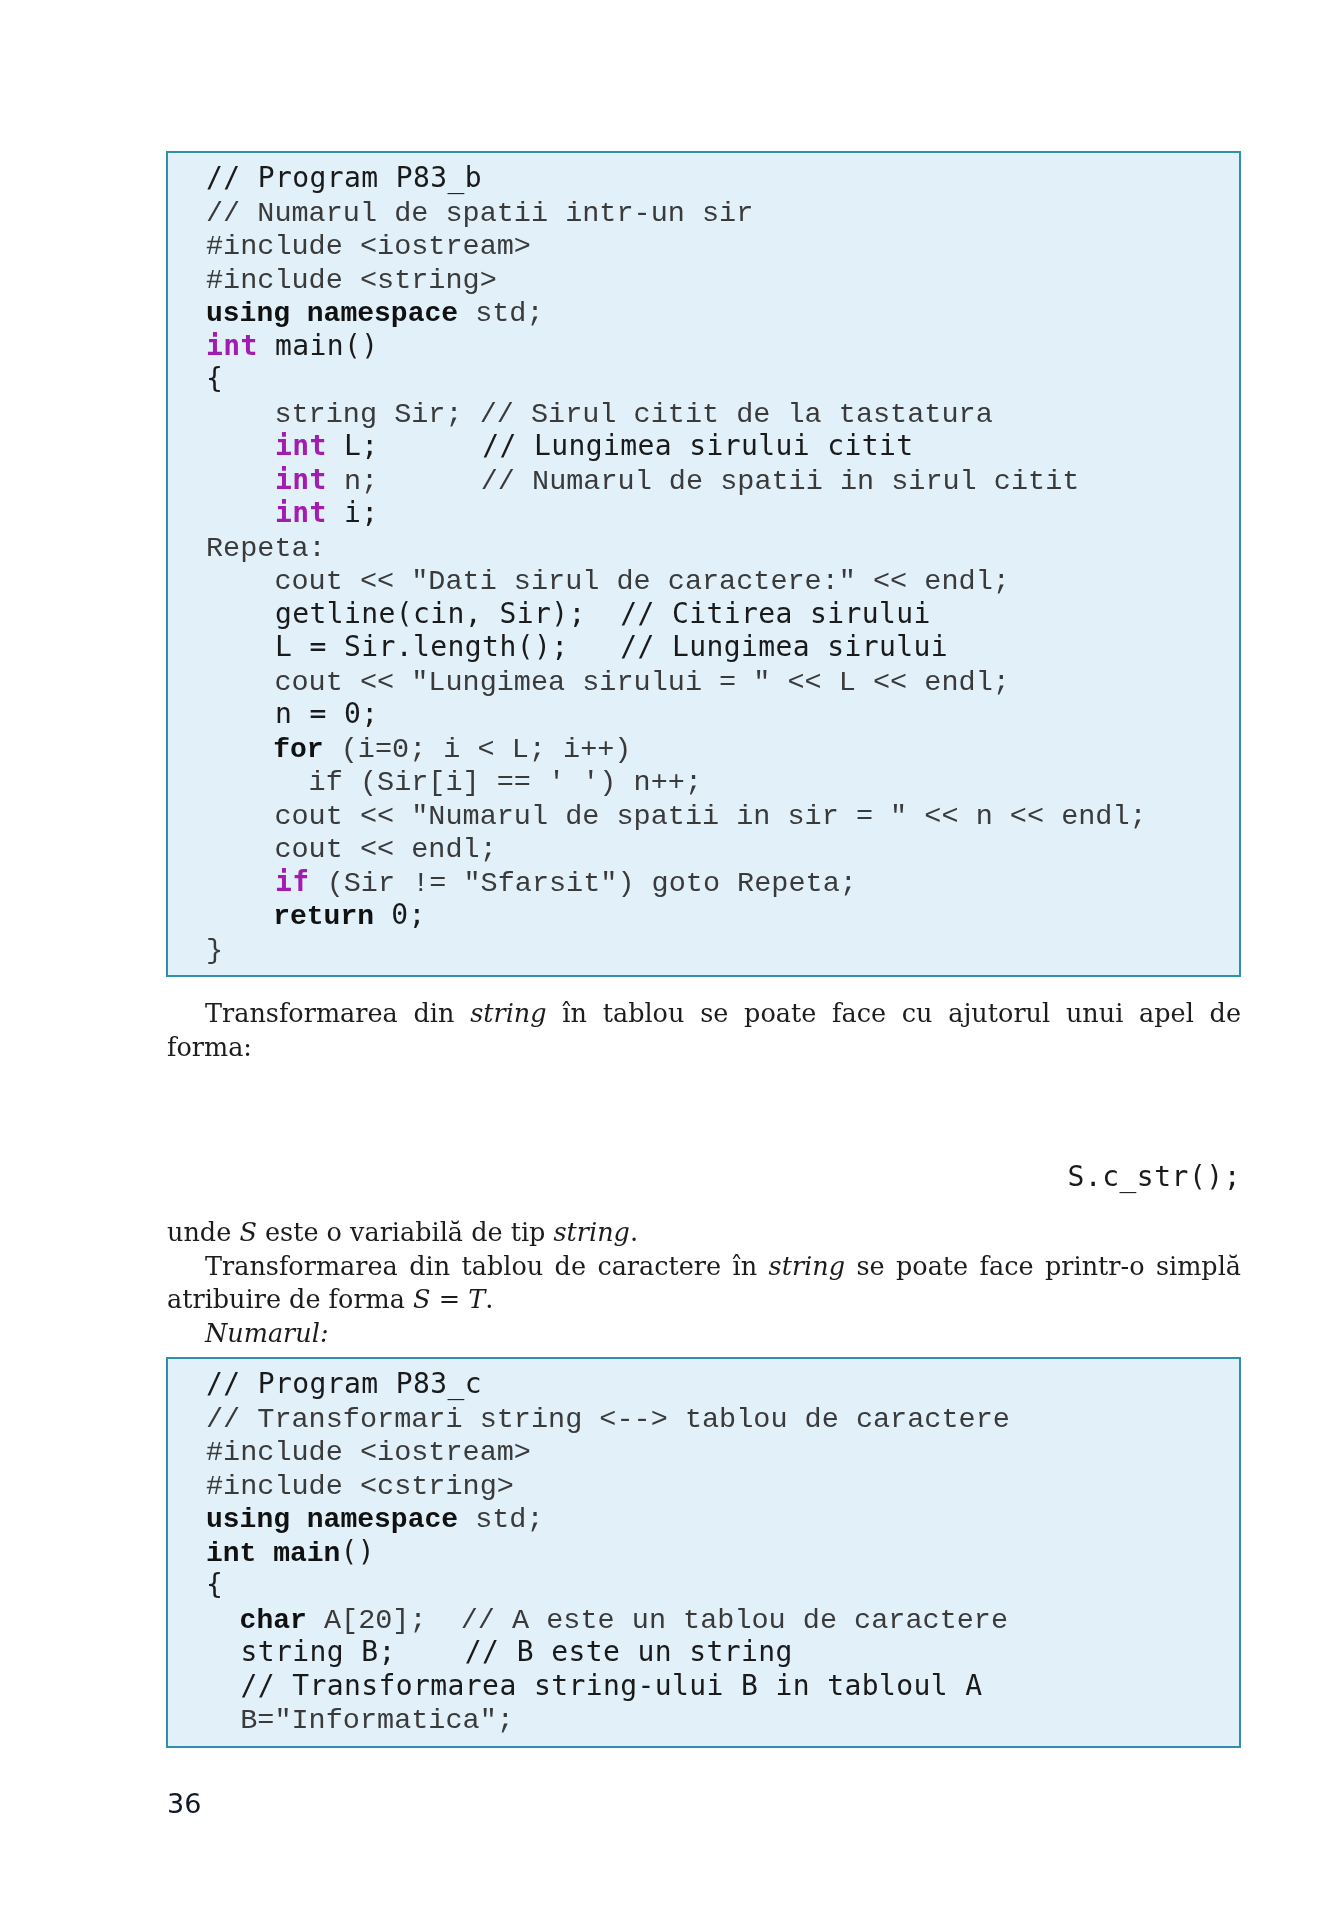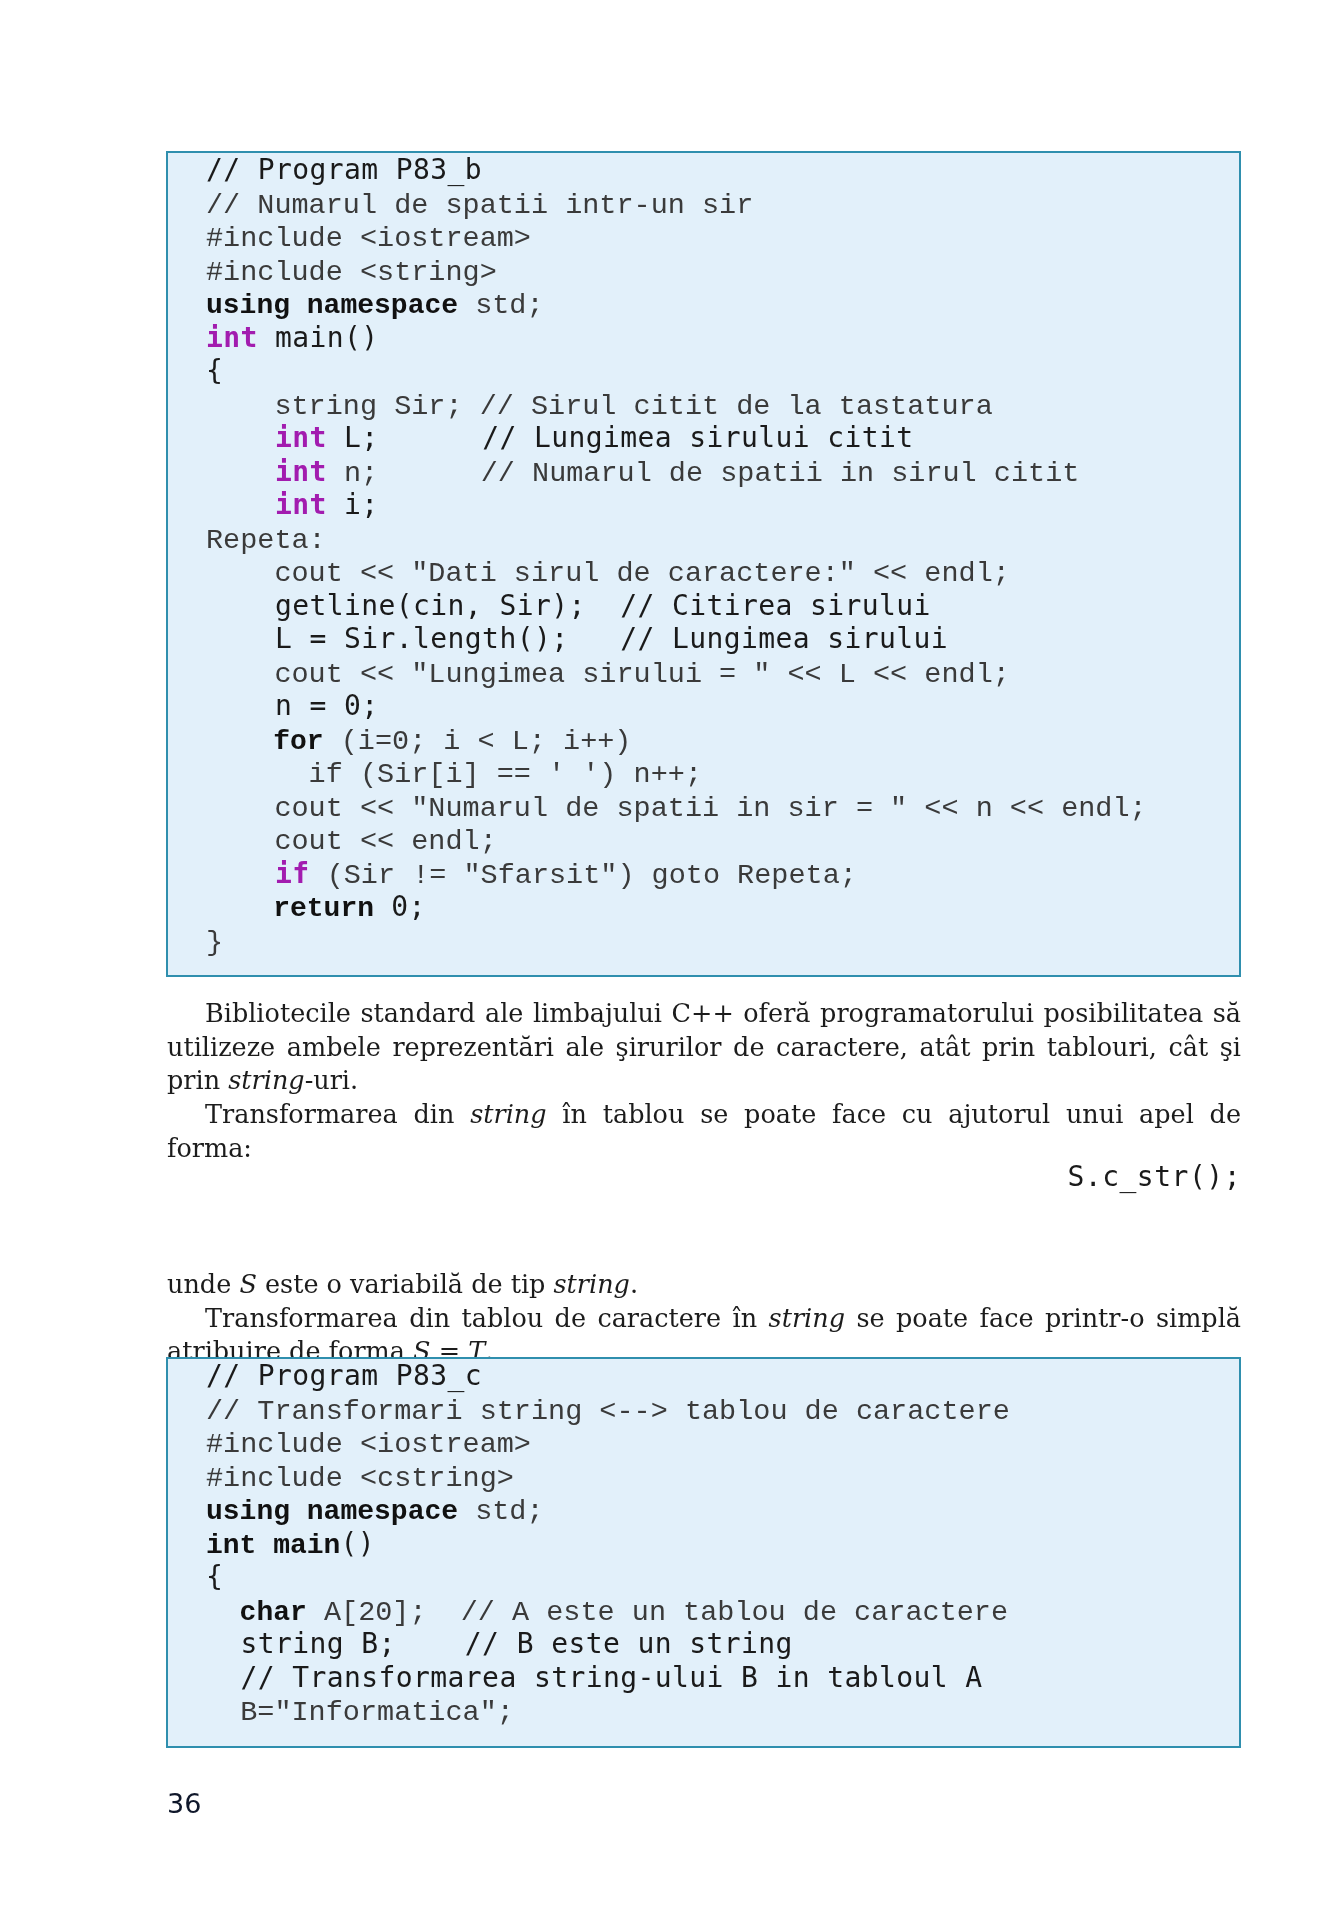--- a/index.html
+++ b/index.html
@@ -1,20 +1,20 @@
 <!DOCTYPE html>
 <html><head>
 <meta charset="utf-8">
 <style>
   html, body { margin: 0; padding: 0; background: #ffffff; }
   body { width: 1339px; height: 1930px; position: relative; overflow: hidden; color: #1a1a1a; }
   .code-box {
     position: absolute; left: 166px; width: 1075px;
     background: #e2f0fa; border: 2px solid #2f8fae; box-sizing: border-box;
-    padding: 0 0 0 38px;
+    padding: 8px 0 0 38px;
   }
   #code-box-1 { top: 151px; height: 826px; }
   #code-box-2 { top: 1357px; height: 391px; }
   .code-line { height: 33.5px; line-height: 33.5px; white-space: pre; font-size: 29px; }
   .seg-m { font-family: "Liberation Mono", monospace; color: #3a3a3a; font-weight: normal; font-size: 28.5px; }
   .seg-b { font-family: "Liberation Mono", monospace; color: #111; font-weight: bold; font-size: 28px; }
   .seg-d { font-family: "DejaVu Sans Mono", monospace; color: #1a1a1a; font-size: 28px; letter-spacing: 0.4px; }
   .seg-db { font-family: "DejaVu Sans Mono", monospace; color: #a21caf; font-weight: bold; font-size: 28px; letter-spacing: 0.4px; }
   .prose {
     position: absolute; left: 167px; width: 1074px;
@@ -57,27 +57,26 @@
     <div class="code-line"><span class="seg-b">    for</span><span class="seg-m"> (i=0; i &lt; L; i++)</span></div>
     <div class="code-line"><span class="seg-m">      if (Sir[i] == ' ') n++;</span></div>
     <div class="code-line"><span class="seg-m">    cout &lt;&lt; "Numarul de spatii in sir = " &lt;&lt; n &lt;&lt; endl;</span></div>
     <div class="code-line"><span class="seg-m">    cout &lt;&lt; endl;</span></div>
     <div class="code-line"><span class="seg-db">    if</span><span class="seg-m"> (Sir != "Sfarsit") goto Repeta;</span></div>
     <div class="code-line"><span class="seg-b">    return</span><span class="seg-d"> 0;</span></div>
     <div class="code-line"><span class="seg-m">}</span></div>
   </div>
 
 <div class="prose" style="top: 997px;">
-  <p class="indent"><span>Bibliotecile standard ale limbajului C++ oferă programatorului posibilitatea să utilizeze ambele reprezentări ale şirurilor de caractere, atât prin tablouri, cât şi prin </span><em>string</em><span>-uri.</span></p>
   <p class="indent"><span>Transformarea din </span><em>string</em><span> în tablou se poate face cu ajutorul unui apel de forma:</span></p>
 </div>
 
 <div class="centered-code" style="top: 1160px;">S.c_str();</div>
 
-<div class="prose" style="top: 1268px;">
+<div class="prose" style="top: 1216px;">
   <p><span>unde </span><em>S</em><span> este o variabilă de tip </span><em>string</em><span>.</span></p>
   <p class="indent"><span>Transformarea din tablou de caractere în </span><em>string</em><span> se poate face printr-o simplă atribuire de forma </span><em>S</em><span> = </span><em>T</em><span>.</span></p>
   <p class="indent"><em>Numarul:</em></p>
 </div>
 
 <div id="code-box-2" class="code-box">
     <div class="code-line"><span class="seg-d">// Program P83_c</span></div>
     <div class="code-line"><span class="seg-m">// Transformari string &lt;--&gt; tablou de caractere</span></div>
     <div class="code-line"><span class="seg-m">#include &lt;iostream&gt;</span></div>
     <div class="code-line"><span class="seg-m">#include &lt;cstring&gt;</span></div>

